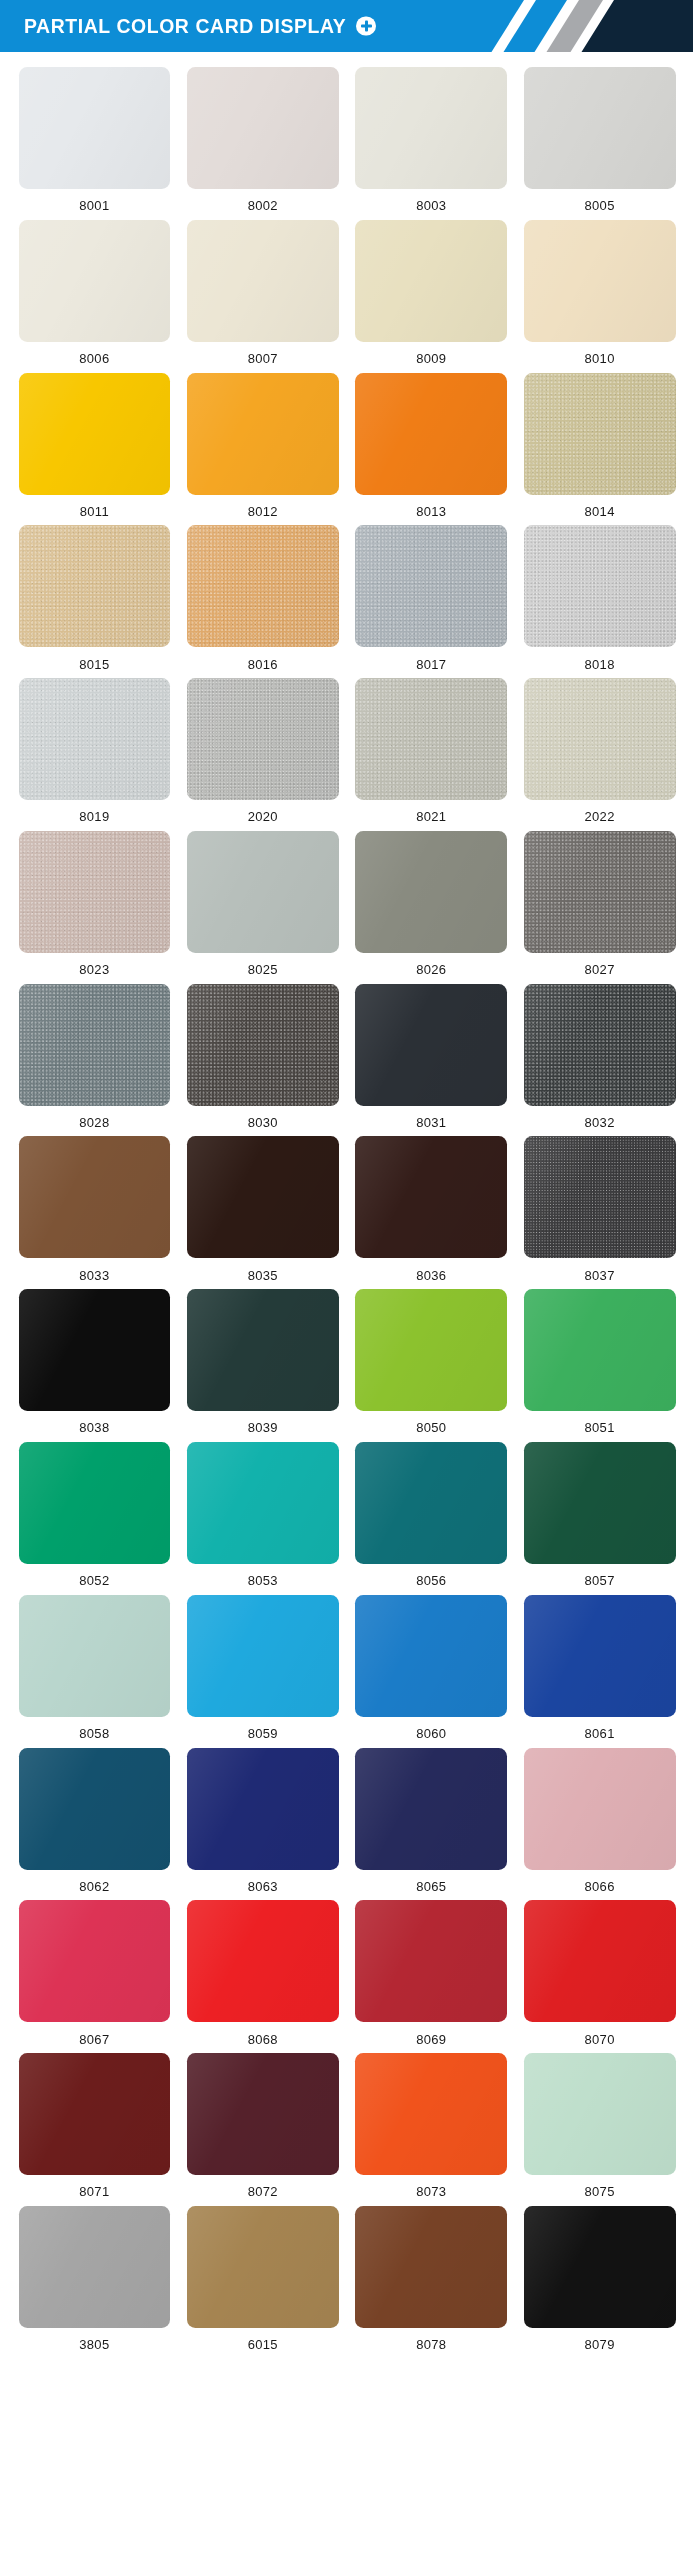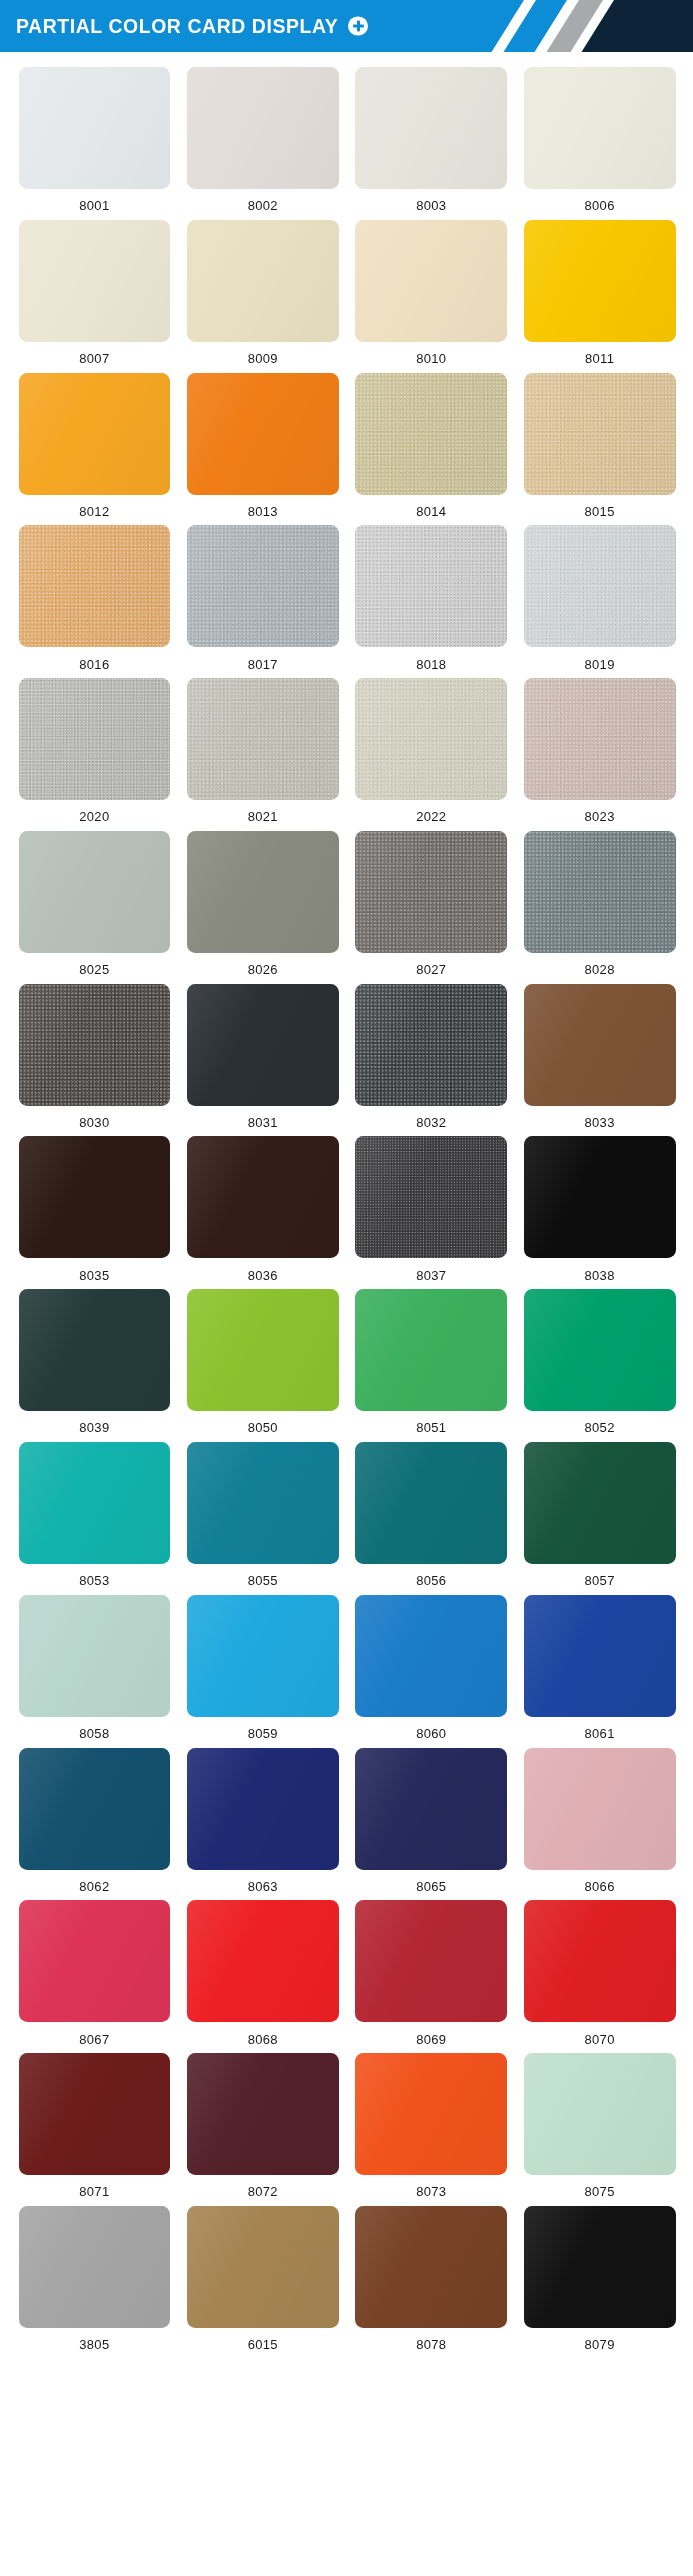--- a/index.html
+++ b/index.html
@@ -14,21 +14,21 @@
   
   .banner {
     position: relative;
     width: 694px;
     height: 52px;
     background: #0d8dd6;
     overflow: hidden;
   }
   .banner-title {
     position: absolute;
-    left: 16px;
+    left: 24px;
     top: 50%;
     transform: translateY(-50%);
     display: flex;
     align-items: center;
     gap: 10.2px;
     z-index: 5;
   }
   .banner-title .txt {
     color: #ffffff;
     font-size: 19.4px;
@@ -151,20 +151,24 @@
     </div>
     <div class="cell">
       <div class="swatch sheen" style="background: rgb(227, 220, 217);"></div>
       <div class="label">8002</div>
     </div>
     <div class="cell">
       <div class="swatch sheen" style="background: rgb(230, 229, 220);"></div>
       <div class="label">8003</div>
     </div>
     <div class="cell">
+      <div class="swatch sheen" style="background: rgb(214, 214, 211);"></div>
+      <div class="label">8005</div>
+    </div>
+    <div class="cell">
       <div class="swatch sheen" style="background: rgb(236, 233, 222);"></div>
       <div class="label">8006</div>
     </div>
     <div class="cell">
       <div class="swatch sheen" style="background: rgb(236, 230, 212);"></div>
       <div class="label">8007</div>
     </div>
     <div class="cell">
       <div class="swatch sheen" style="background: rgb(232, 224, 192);"></div>
       <div class="label">8009</div>
@@ -285,24 +289,20 @@
       <div class="swatch sheen" style="background: rgb(60, 176, 94);"></div>
       <div class="label">8051</div>
     </div>
     <div class="cell">
       <div class="swatch sheen" style="background: rgb(0, 160, 107);"></div>
       <div class="label">8052</div>
     </div>
     <div class="cell">
       <div class="swatch sheen" style="background: rgb(18, 178, 172);"></div>
       <div class="label">8053</div>
-    </div>
-    <div class="cell">
-      <div class="swatch sheen" style="background: rgb(17, 127, 150);"></div>
-      <div class="label">8055</div>
     </div>
     <div class="cell">
       <div class="swatch sheen" style="background: rgb(15, 111, 119);"></div>
       <div class="label">8056</div>
     </div>
     <div class="cell">
       <div class="swatch sheen" style="background: rgb(23, 84, 60);"></div>
       <div class="label">8057</div>
     </div>
     <div class="cell">

